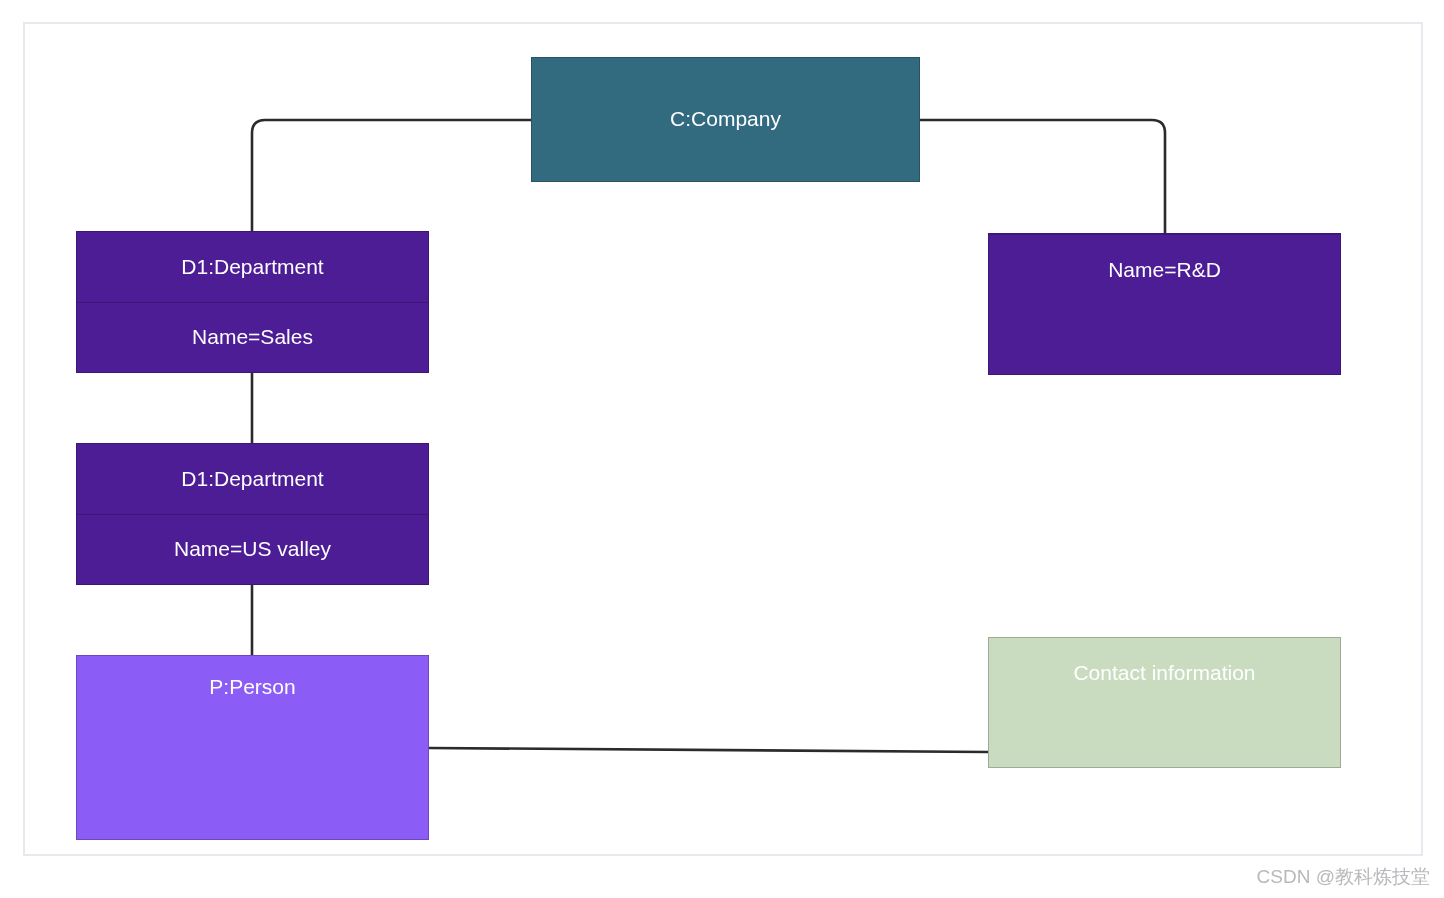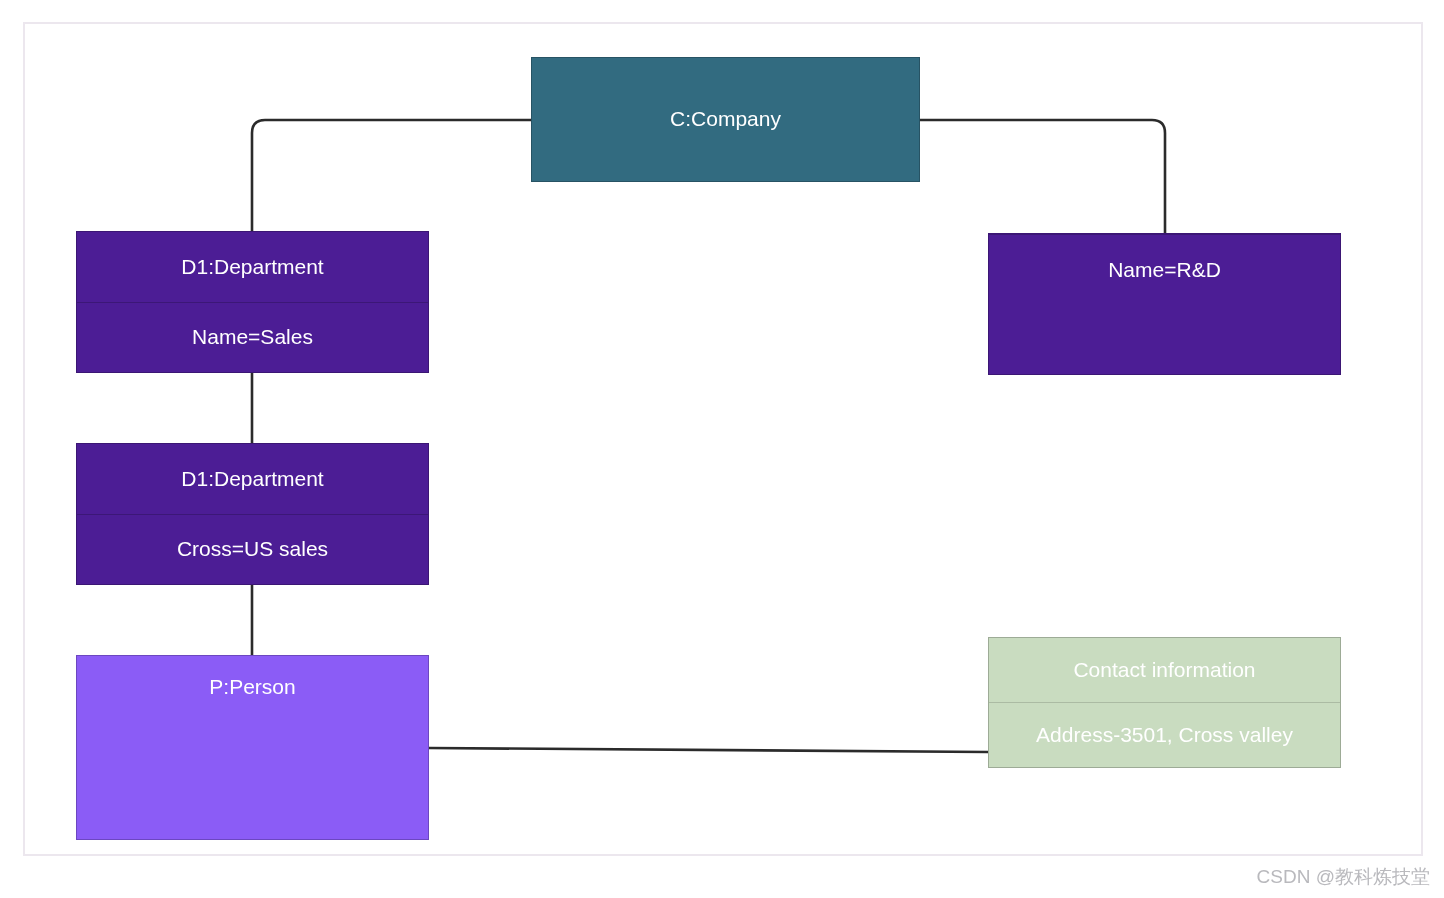--- a/index.html
+++ b/index.html
@@ -137,25 +137,24 @@
   <div class="compartment head">D1:Department</div>
   <div class="compartment body">Name=Sales</div>
 </div>
 
 <div class="node teal" id="node-d2-rd">
   <div class="compartment body">Name=R&amp;D</div>
 </div>
 
 <div class="node teal" id="node-d1-ussales">
   <div class="compartment head">D1:Department</div>
-  <div class="compartment body">Cross=US sales</div>
+  <div class="compartment body">Name=US valley</div>
 </div>
 
 <div class="node green" id="node-person">
   <div class="compartment head">P:Person</div>
 </div>
 
 <div class="node pale" id="node-contact">
   <div class="compartment head">Contact information</div>
-  <div class="compartment body">Address-3501, Cross valley</div>
 </div>
 
 <div id="watermark">CSDN @教科炼技堂</div>
 
 </body></html>

